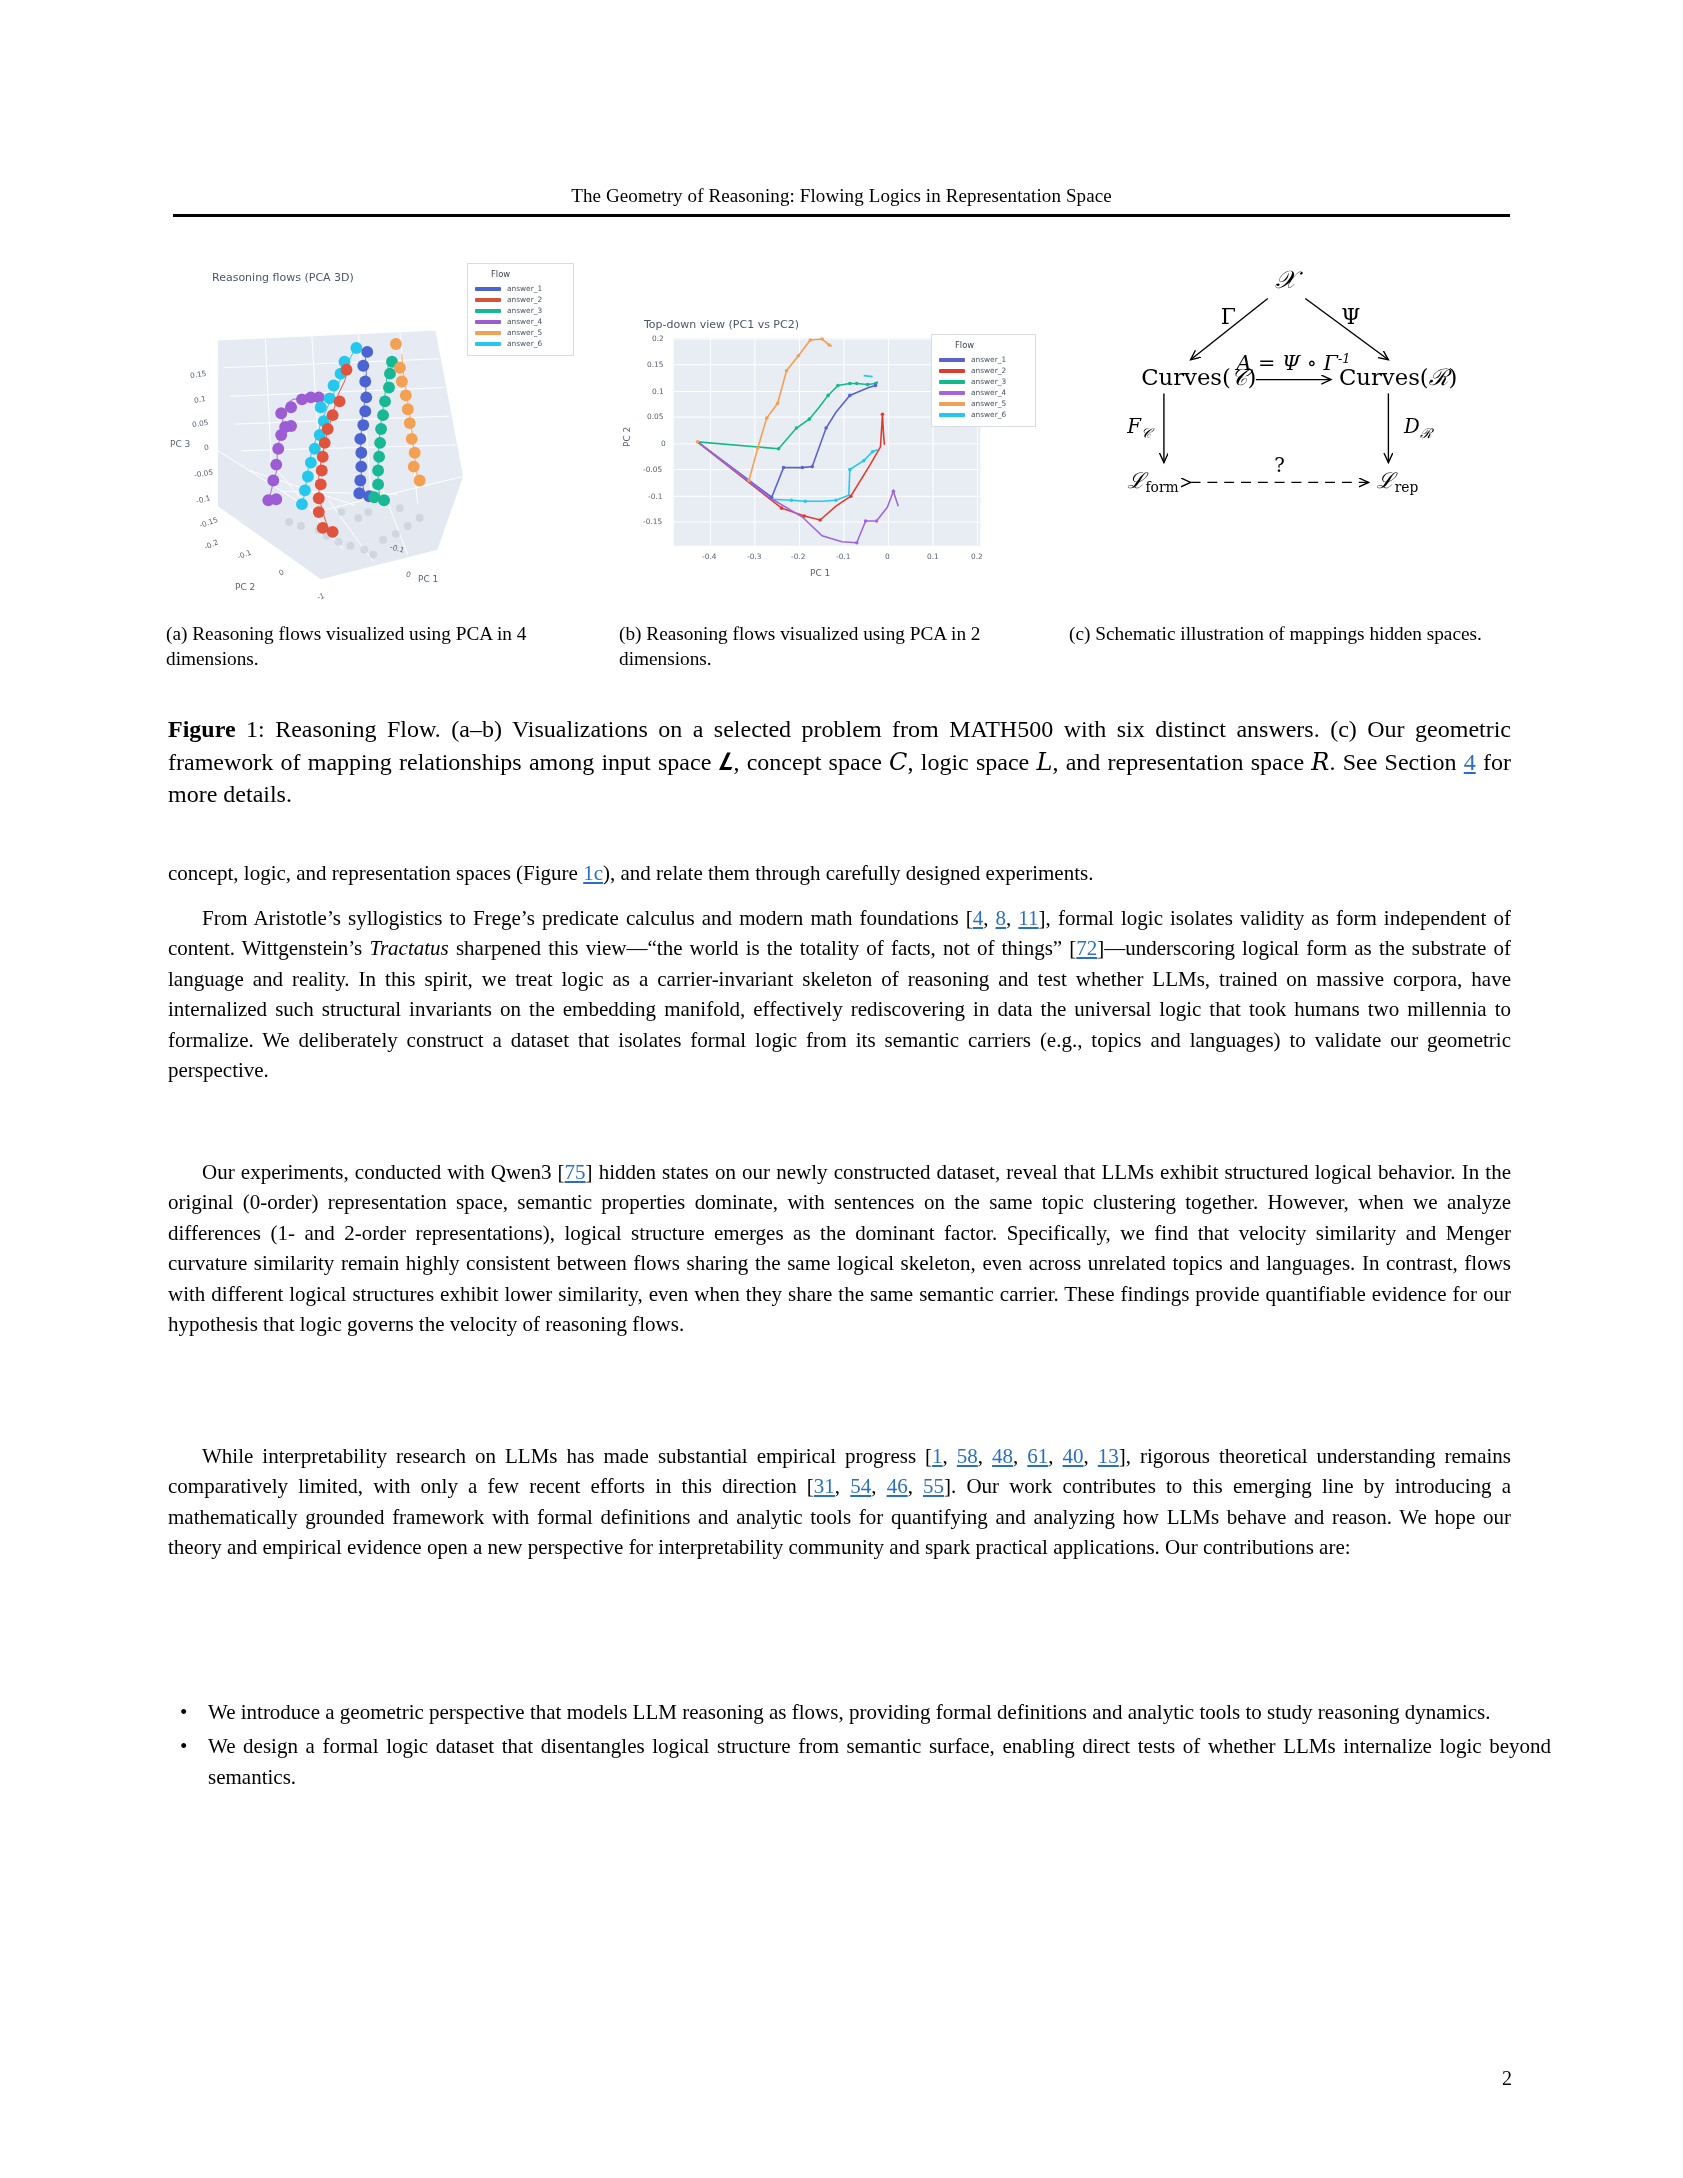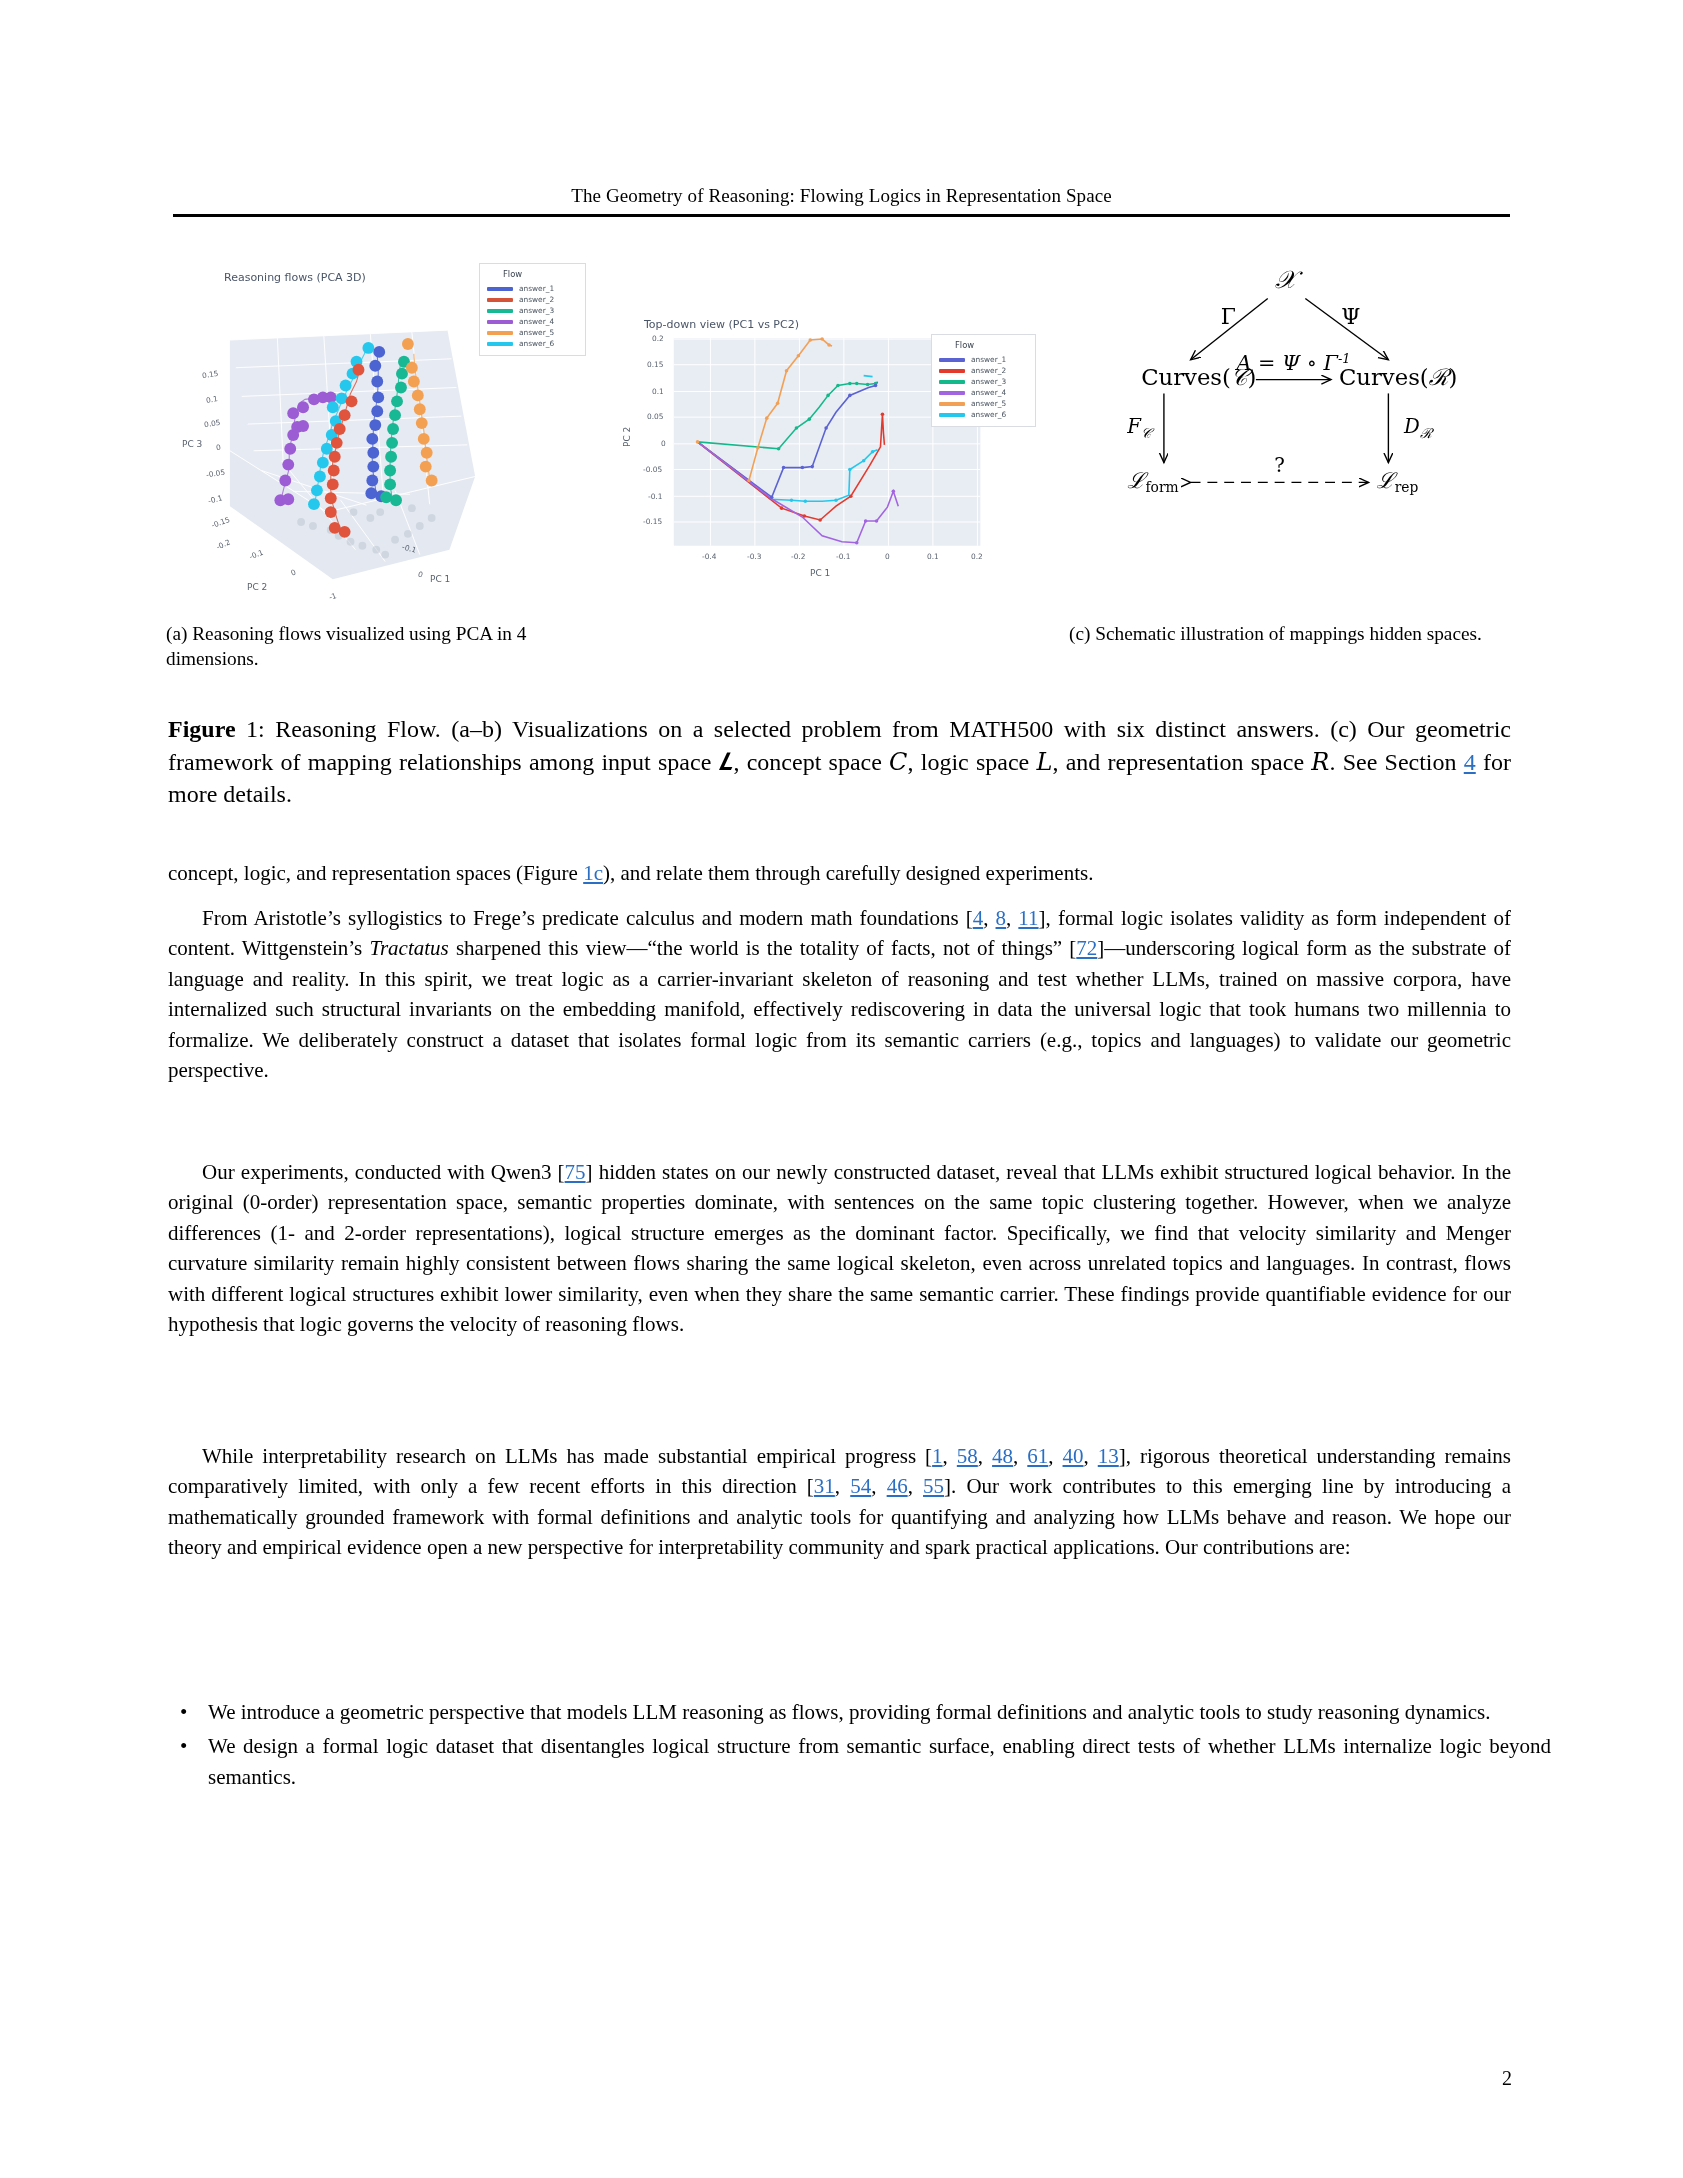--- a/index.html
+++ b/index.html
@@ -20,21 +20,21 @@
   }
   .rule {
     position:absolute; left:173px; top:174px; width:1337px; height:3px;
     background:#000;
   }
 
   
   .figrow { position:absolute; left:166px; top:213px; width:1350px; height:356px; }
 
   .panel { position:absolute; top:0; }
-  .panel-a { left:16px;    width:436px; height:356px;text-decoration:underline; }
+  .panel-a { left:4px;    width:436px; height:356px;text-decoration:underline; }
   .panel-b { left:450px; width:436px; height:356px; }
   .panel-c { left:896px; width:455px; height:356px; }
 
   
   .plot-title {
     position:absolute; font-family:"DejaVu Sans", sans-serif;
     font-size:11px; color:#4a5568; white-space:nowrap;
   }
   .axis-label {
     position:absolute; font-family:"DejaVu Sans", sans-serif;
@@ -494,20 +494,21 @@
         <text x="66" y="238" font-size="22"><tspan font-style="italic">ℒ</tspan><tspan font-size="14" dy="4">form</tspan></text>
         <text x="318" y="238" font-size="22"><tspan font-style="italic">ℒ</tspan><tspan font-size="14" dy="4">rep</tspan></text>
 
         <line x1="130" y1="232" x2="310" y2="232" stroke="#000" stroke-width="1.4" stroke-dasharray="10 7" marker-end="url(#ah)" marker-start="url(#ah)" transform="translate(0,0)"></line>
         <text x="220" y="221" font-size="20" text-anchor="middle">?</text>
       </svg>
     </div>
   </div>
 
   <div class="subcap subcap-a">(a) Reasoning flows visualized using PCA in 4 dimensions.</div>
+  <div class="subcap subcap-b">(b) Reasoning flows visualized using PCA in 2 dimensions.</div>
   <div class="subcap subcap-c">(c) Schematic illustration of mappings hidden spaces.</div>
 
   <div class="figcap">
     <b>Figure</b>
     <span>1:</span>
     <span>Reasoning Flow. (a–b) Visualizations on a selected problem from MATH500 with six distinct answers. (c) Our geometric framework of mapping relationships among input space </span><span class="mathcal">𝑳</span><span>, concept space </span><span class="mathcal">C</span><span>, logic space </span><span class="mathcal">L</span><span>, and representation space </span><span class="mathcal">R</span><span>. See Section </span><a class="lnk" href="#">4</a><span> for more details.</span>
   </div>
 
   <div class="body p0">
     <span>concept, logic, and representation spaces (Figure </span><a class="lnk" href="#">1c</a><span>), and relate them through carefully designed experiments.</span>

